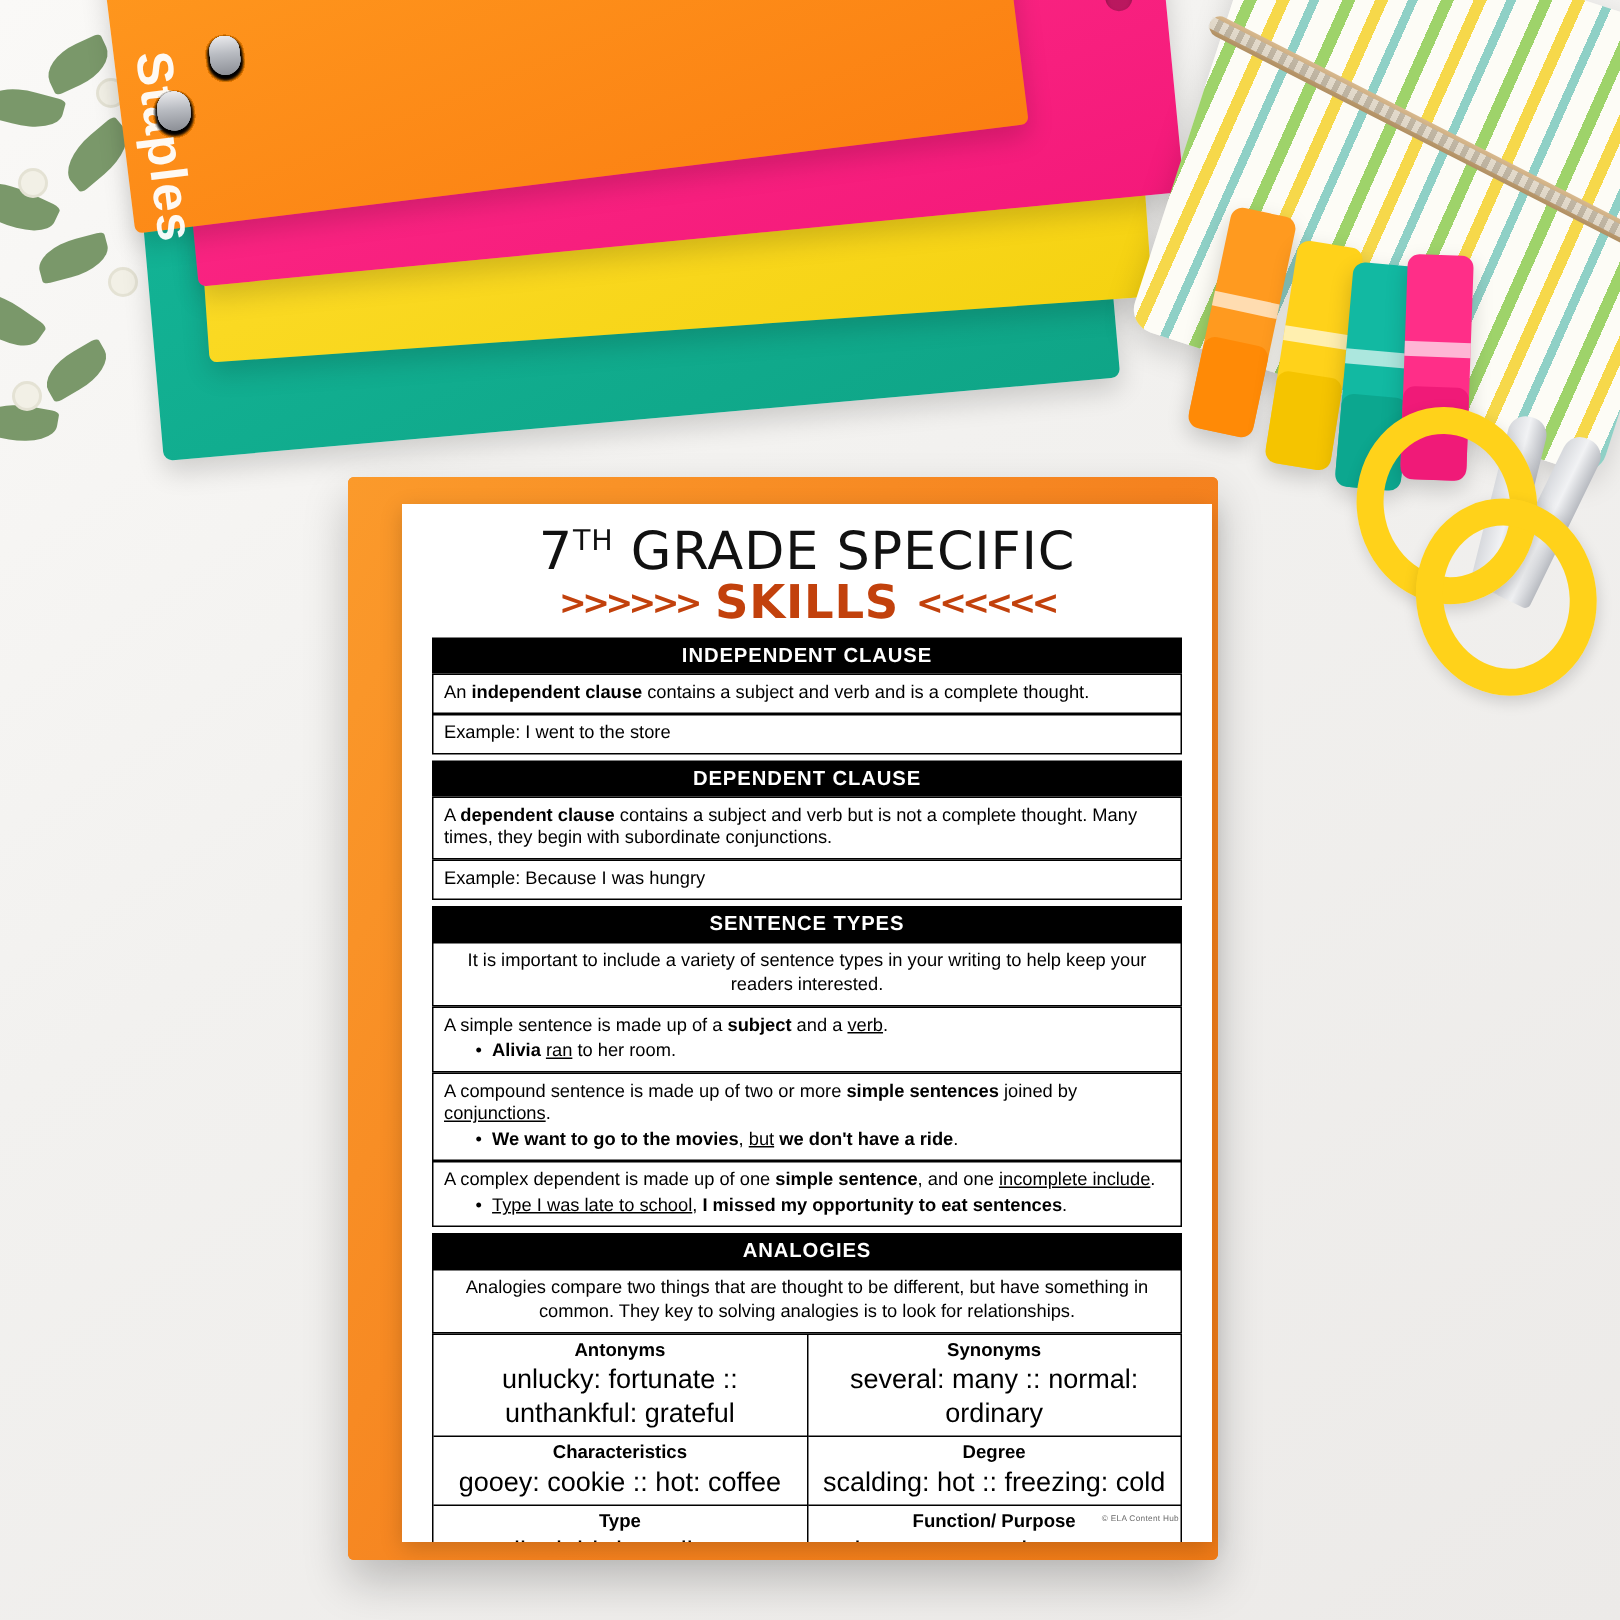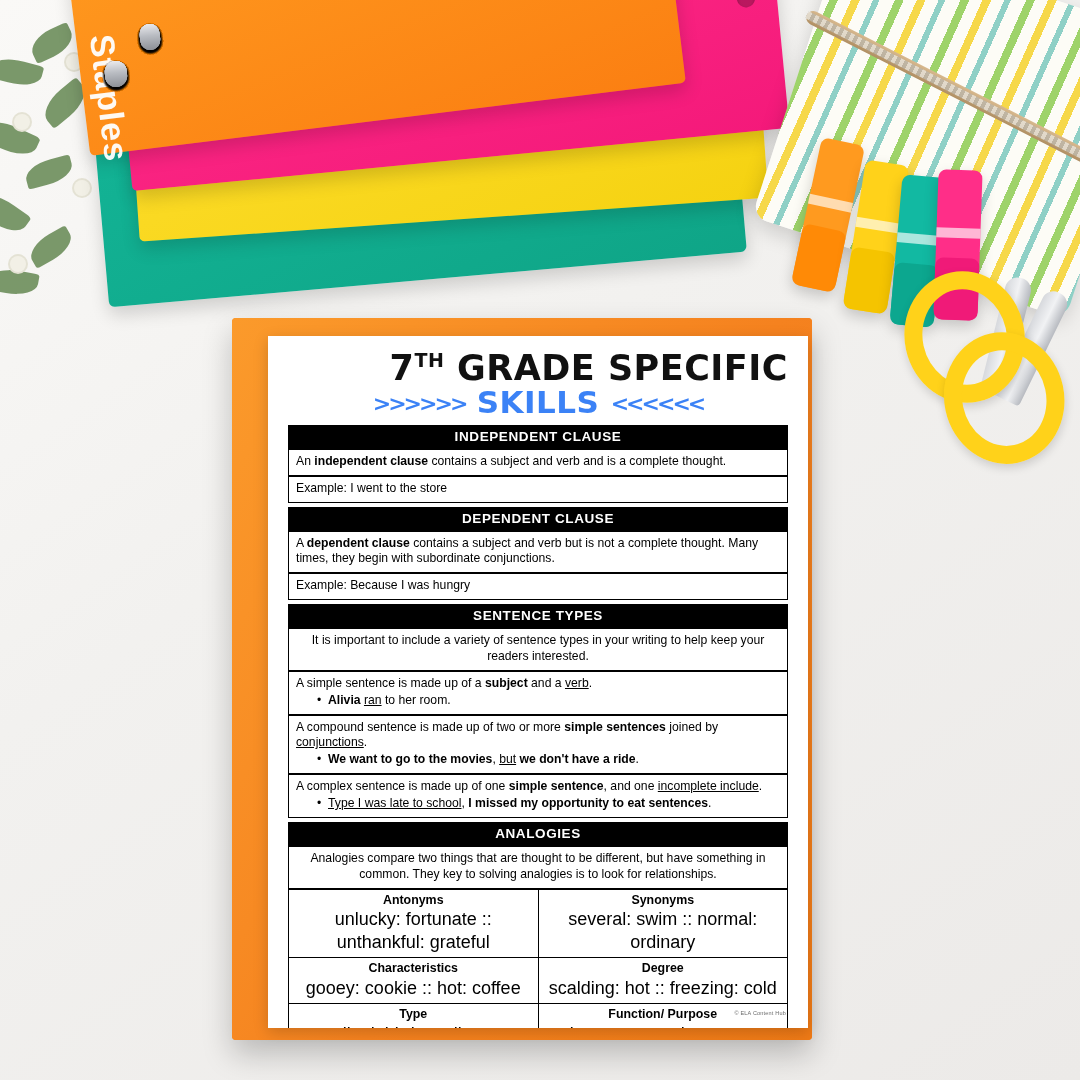--- a/index.html
+++ b/index.html
@@ -221,38 +221,37 @@
     width: 500px; height: 672px;
   }
 
   .title-block {
     text-align: center;
     padding: 4px 0 2px;
   }
   .title-line1 {
     font-family: "DejaVu Sans", sans-serif;
     font-size: 35px;
-    font-weight: bold;
+    font-weight: normal;
     letter-spacing: .5px;
     line-height: 1.05;
     color: #111;
     text-transform: uppercase;
-    text-align: right;
   }
   .title-line1 sup {
     font-size: 19px;
     vertical-align: super;
   }
   .title-line2 {
     font-family: "DejaVu Sans", sans-serif;
     font-size: 31px;
     font-weight: bold;
     letter-spacing: .5px;
     line-height: 1.1;
-    color: #3b82f6;
+    color: #c2410c;
     text-transform: uppercase;
     margin-top: -2px;
   }
   .arrows-l, .arrows-r {
     font-size: 22px;
     letter-spacing: -3px;
     vertical-align: middle;
   }
 
   .section-head {
@@ -452,31 +451,31 @@
         <div class="section-head">INDEPENDENT CLAUSE</div>
         <div class="cell first"><span>An </span><span class="b">independent clause</span><span> contains a subject and verb and is a complete thought.</span></div>
         <div class="cell first"><span>Example: I went to the store</span></div>
         <div class="section-head">DEPENDENT CLAUSE</div>
         <div class="cell first"><span>A </span><span class="b">dependent clause</span><span> contains a subject and verb but is not a complete thought. Many times, they begin with subordinate conjunctions.</span></div>
         <div class="cell first"><span>Example: Because I was hungry</span></div>
         <div class="section-head">SENTENCE TYPES</div>
         <div class="cell first center"><span>It is important to include a variety of sentence types in your writing to help keep your readers interested.</span></div>
         <div class="cell first"><span>A simple sentence is made up of a </span><span class="b">subject</span><span> and a </span><span class="u">verb</span><span>.</span><div class="bullet">•&nbsp;&nbsp;<span class="b">Alivia </span><span class="u">ran</span><span> to her room.</span></div></div>
         <div class="cell first"><span>A compound sentence is made up of two or more </span><span class="b">simple sentences</span><span> joined by </span><span class="u">conjunctions</span><span>.</span><div class="bullet">•&nbsp;&nbsp;<span class="b">We want to go to the movies</span><span>, </span><span class="u">but</span><span> </span><span class="b">we don't have a ride</span><span>.</span></div></div>
-        <div class="cell first"><span>A complex sentence is made up of one </span><span class="b">simple sentence</span><span>, and one </span><span class="u">incomplete include</span><span>.</span><div class="bullet">•&nbsp;&nbsp;<span class="u">Type I was late to school</span><span>, </span><span class="b">I missed my opportunity to eat sentences</span><span>.</span></div></div>
+        <div class="cell first"><span>A complex dependent is made up of one </span><span class="b">simple sentence</span><span>, and one </span><span class="u">incomplete include</span><span>.</span><div class="bullet">•&nbsp;&nbsp;<span class="u">Type I was late to school</span><span>, </span><span class="b">I missed my opportunity to eat sentences</span><span>.</span></div></div>
         <div class="section-head">ANALOGIES</div>
         <div class="cell first center"><span>Analogies compare two things that are thought to be different, but have something in common. They key to solving analogies is to look for relationships.</span></div>
         <div class="analogy-grid">
           <div class="an-cell">
             <div class="an-title">Antonyms</div>
             <div class="an-ex">unlucky: fortunate :: unthankful: grateful</div>
           </div>
           <div class="an-cell">
             <div class="an-title">Synonyms</div>
-            <div class="an-ex">several: swim :: normal: ordinary</div>
+            <div class="an-ex">several: many :: normal: ordinary</div>
           </div>
           <div class="an-cell">
             <div class="an-title">Characteristics</div>
             <div class="an-ex">gooey: cookie :: hot: coffee</div>
           </div>
           <div class="an-cell">
             <div class="an-title">Degree</div>
             <div class="an-ex">scalding: hot :: freezing: cold</div>
           </div>
           <div class="an-cell">

